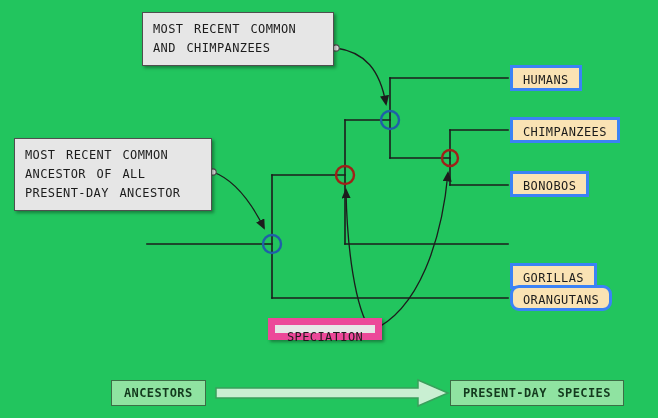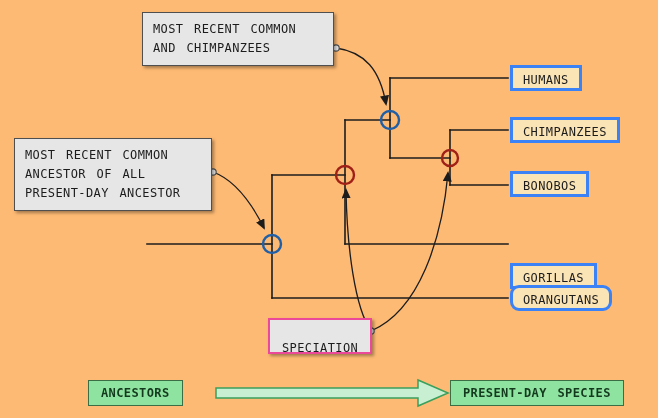--- a/index.html
+++ b/index.html
@@ -1,62 +1,62 @@
 <!DOCTYPE html>
 <html style="--ancestor-node: #1f5fa8; --speciation-node: #a02018; --species-box-fill: #fae3b4; --callout-fill: #e6e6e6; --legend-fill: #8fe3a1; --legend-arrow-fill: #c9efd2; --legend-arrow-stroke: #3aa05c; --line: #1c1c1c;"><head>
 <meta charset="utf-8">
 <style>
   * { margin:0; padding:0; box-sizing:border-box; }
   html,body { background:#ffffff; }
   body { font-family:"DejaVu Sans Mono", monospace; }
 
   .canvas {
     position:relative; width:658px; height:418px;
-    background:#fdba74; overflow:hidden;
+    background:#22c55e; overflow:hidden;
   }
   .layer { position:absolute; inset:0; }
 
   .box {
     position:absolute; font-size:12px; color:#1c1c1c;
     letter-spacing:.4px; word-spacing:3px; white-space:nowrap;
   }
   .callout {
     background:var(--callout-fill,#e6e6e6);
     border:1px solid #4f4f4f;
     box-shadow:2px 2px 3px rgba(0,0,0,.35);
     padding:7px 10px; line-height:19px;
   }
   .species {
     background:var(--species-box-fill,#fae3b4);
     border:3px solid #3b82f6;
     height:26px; line-height:24px; padding:0 10px;
   }
   .speciation {
     background:var(--callout-fill,#e6e6e6);
-    border:2px solid #ec4899;
+    border:7px solid #ec4899;
     box-shadow:2px 2px 3px rgba(0,0,0,.35);
-    height:28px; line-height:25px; padding:16px 12px;
+    height:22px; line-height:25px; padding:0 12px;
   }
   .legend {
     background:var(--legend-fill,#8fe3a1);
     border:1px solid #3c6e46;
     height:26px; line-height:24px; padding:0 12px;
     color:#143a1e; font-weight:bold;
   }
 
   
   .co-hc   { left:142px; top:12px;  width:192px; }
   .co-all  { left:14px;  top:138px; width:198px; }
   .sp-box  { left:268px; top:318px; }
   .s-humans     { left:510px; top:65px;  }
   .s-chimps     { left:510px; top:117px; }
   .s-bonobos    { left:510px; top:171px;text-align:center; }
   .s-gorillas   { left:510px; top:231px;margin-top:32px; }
   .s-orangutans { left:510px; top:285px;border-radius:9px; }
-  .lg-anc  { left:88px;  top:380px; }
+  .lg-anc  { left:111px;  top:380px; }
   .lg-pds  { left:450px; top:380px; }
 
   
   svg { display:block; }
   .tree-line { stroke:var(--line,#1c1c1c); stroke-width:1.6; fill:none; stroke-linecap:square; }
   .arrow     { stroke:var(--line,#1c1c1c); stroke-width:1.3; fill:none; }
   .node      { fill:none; stroke-width:2.4; }
   .node-ancestor   { stroke:var(--ancestor-node,#1f5fa8); }
   .node-speciation { stroke:var(--speciation-node,#a02018); }
   .dot       { fill:var(--callout-fill,#e6e6e6); stroke:#4f4f4f; stroke-width:1.2; }

